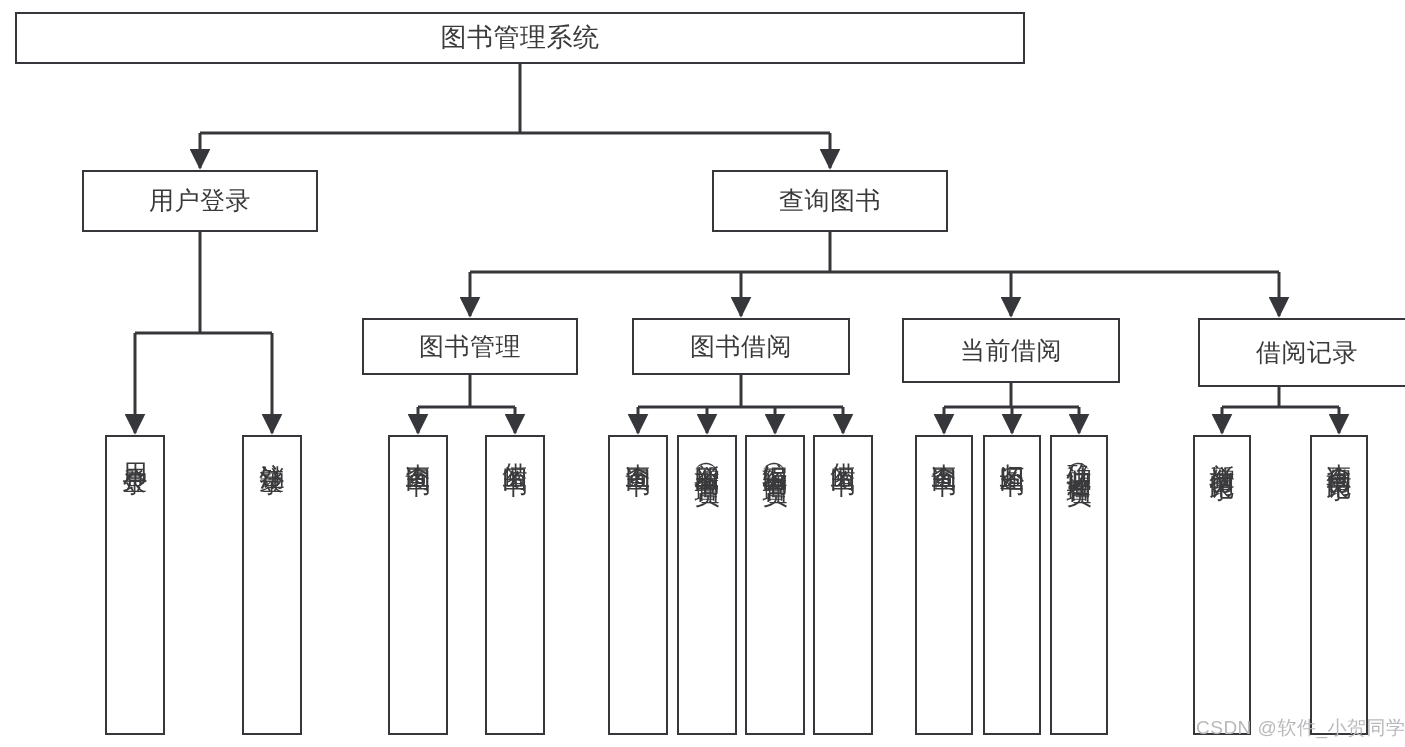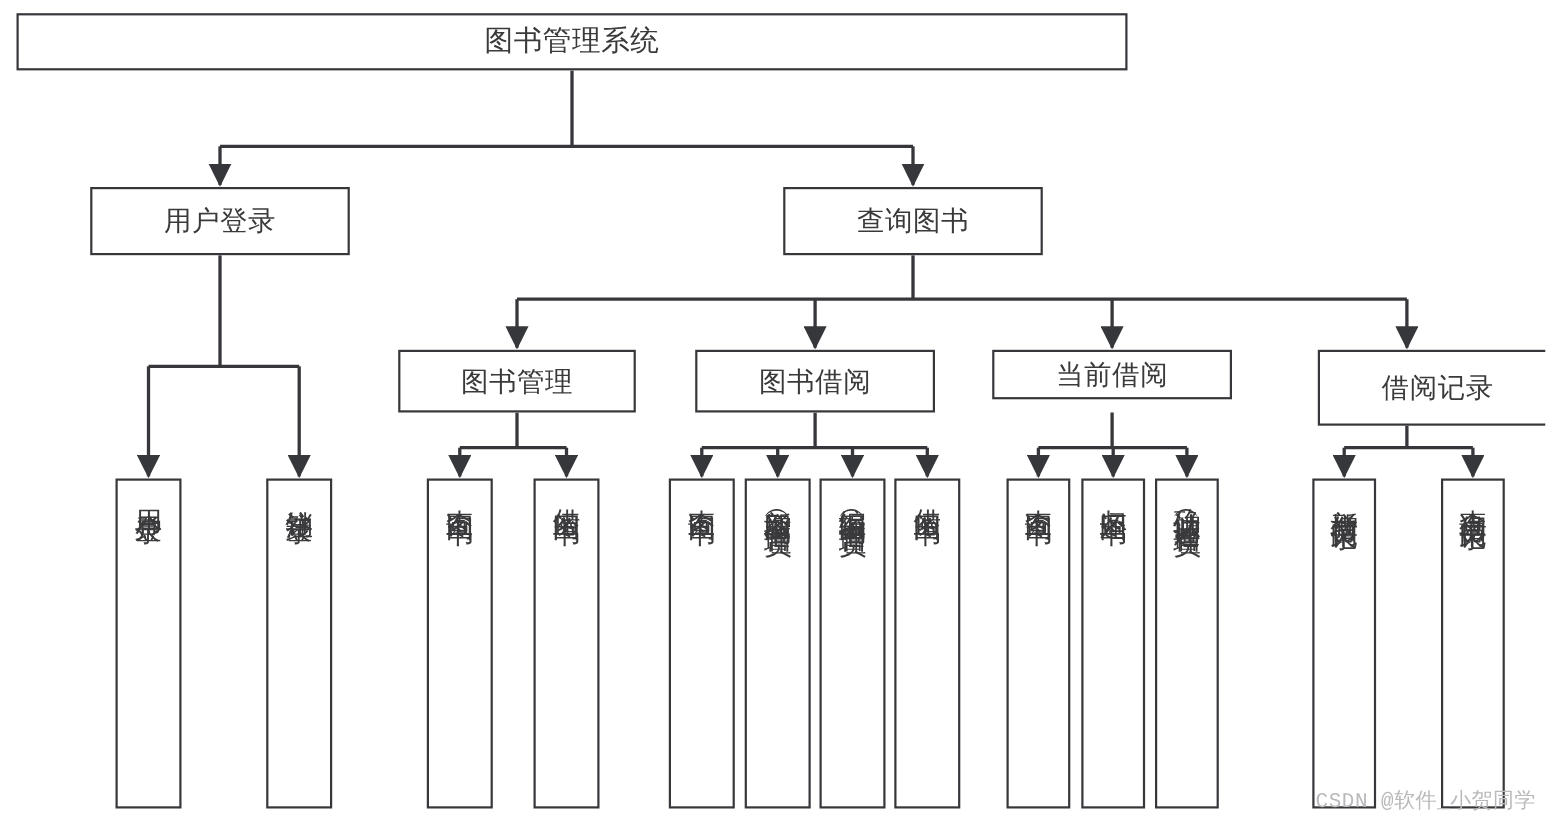--- a/index.html
+++ b/index.html
@@ -60,21 +60,21 @@
     line-height: 1.0;
     letter-spacing: 3px;
     white-space: nowrap;
   }
   .watermark {
     position: absolute;
     font-size: 19px;
     color: #b9b9bc;
     white-space: nowrap;
     letter-spacing: 0.5px;
-    font-family: Liberation Mono, monospace;
+    font-family: Liberation Sans, sans-serif;
   }
 </style>
 </head>
 <body>
 
 <div id="canvas">
 
   <svg class="edges" viewBox="0 0 1405 747" xmlns="http://www.w3.org/2000/svg">
     <defs>
       <marker id="arrow" viewBox="0 0 10 10" refX="9.2" refY="5" markerWidth="7" markerHeight="7" orient="auto-start-reverse">
@@ -135,21 +135,21 @@
   <div class="node horiz" style="left:712px; top:170px; width:236px; height:62px;">
     <span class="label">查询图书</span>
   </div>
 
   <div class="node horiz" style="left:362px; top:318px; width:216px; height:57px;">
     <span class="label">图书管理</span>
   </div>
   <div class="node horiz" style="left:632px; top:318px; width:218px; height:57px;">
     <span class="label">图书借阅</span>
   </div>
-  <div class="node horiz" style="left:902px; top:318px; width:218px; height:45px;">
+  <div class="node horiz" style="left:902px; top:318px; width:218px; height:65px;">
     <span class="label">当前借阅</span>
   </div>
   <div class="node horiz" style="left:1198px; top:318px; width:218px; height:69px;">
     <span class="label">借阅记录</span>
   </div>
 
   <div class="node vert" style="left:105px; top:435px; width:60px; height:300px;">
     <span class="label">用户登录</span>
   </div>
   <div class="node vert" style="left:242px; top:435px; width:60px; height:300px;">

